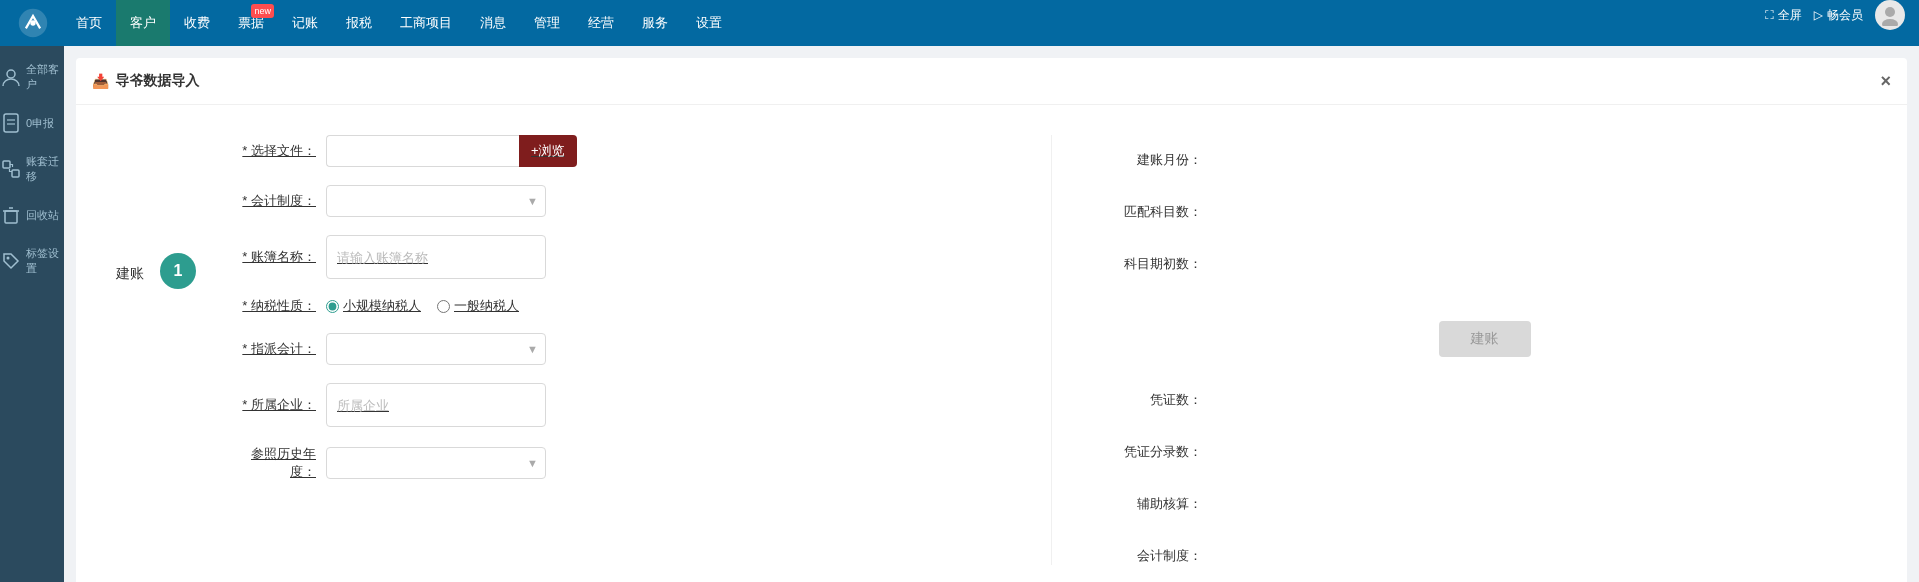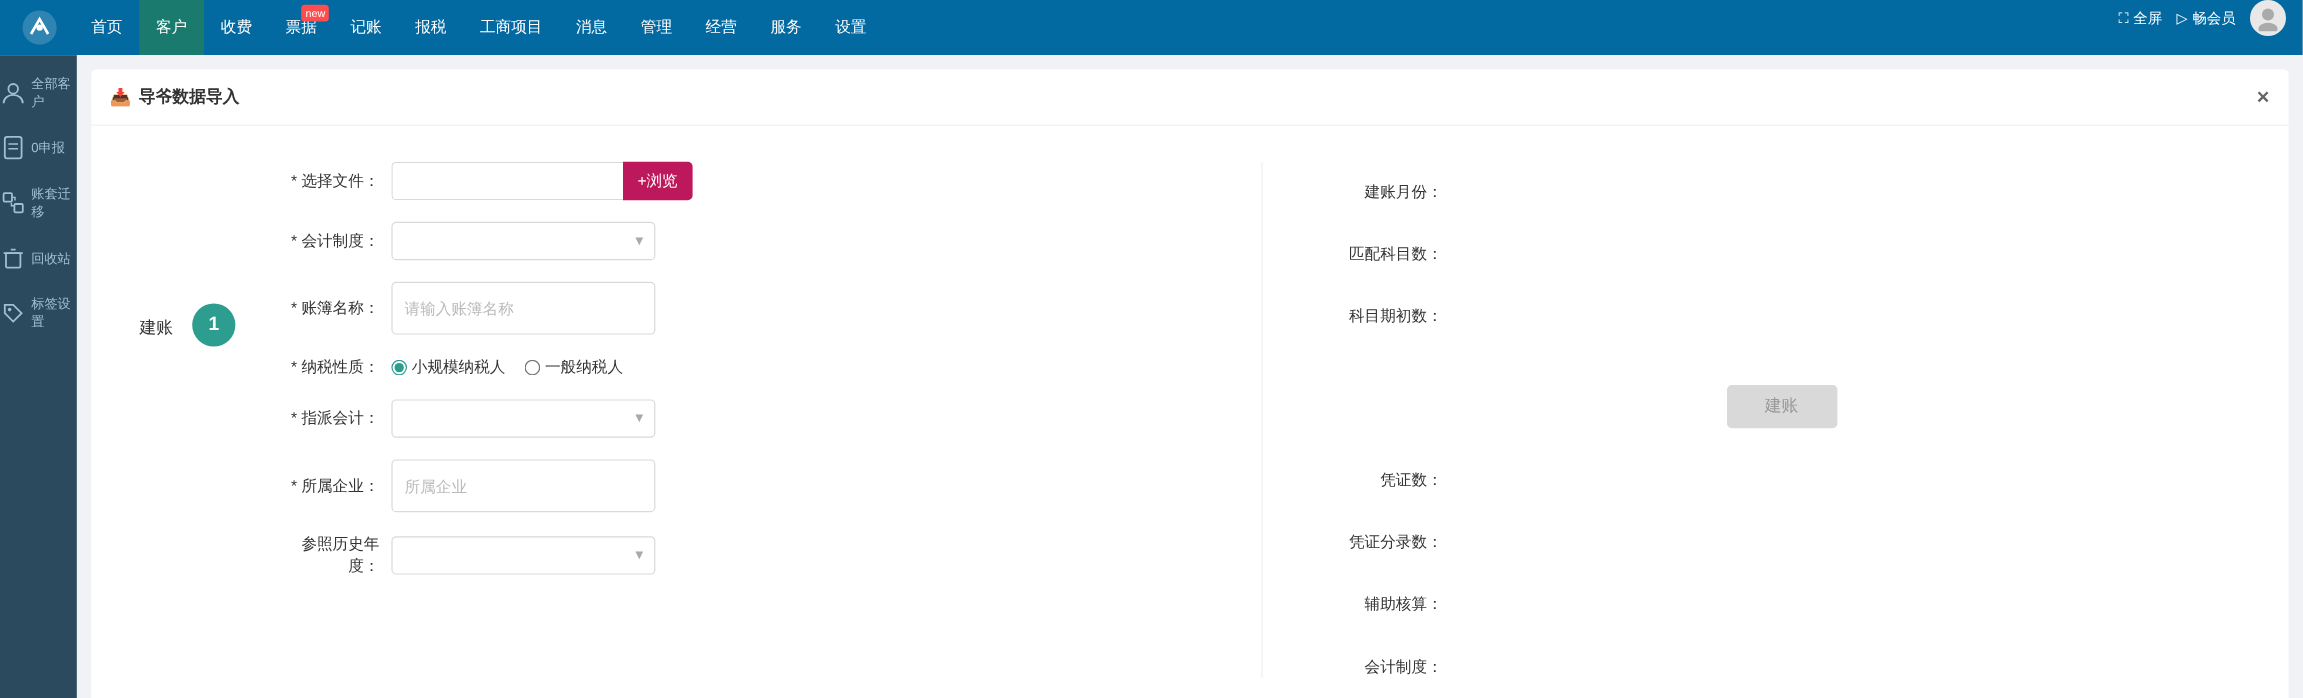--- a/index.html
+++ b/index.html
@@ -184,20 +184,21 @@
       flex-shrink: 0;
     }
 
     
     .form-section {
       flex: 1;
       display: flex;
       flex-direction: column;
       gap: 18px;
       min-width: 340px;
+      text-decoration: underline;
     }
     .form-row {
       display: flex;
       align-items: center;
       gap: 10px;
     }
     .form-label {
       width: 80px;
       text-align: right;
       color: #333;
@@ -235,21 +236,21 @@
     .select-arrow {
       position: absolute;
       right: 8px;
       top: 50%;
       transform: translateY(-50%);
       pointer-events: none;
       color: #aaa;
       font-size: 11px;
     }
     .browse-btn {
-      background: #be185d;
+      background: #7f1d1d;
       color: #fff;
       border: none;
       border-radius: 0 4px 4px 0;
       height: 32px;
       padding: 0 12px;
       cursor: pointer;
       font-size: 13px;
       white-space: nowrap;
     }
     .file-input-wrap {

